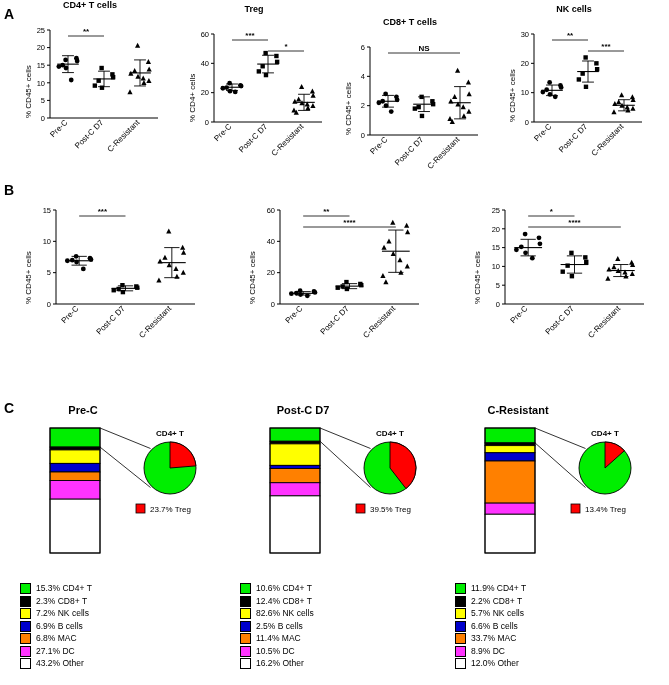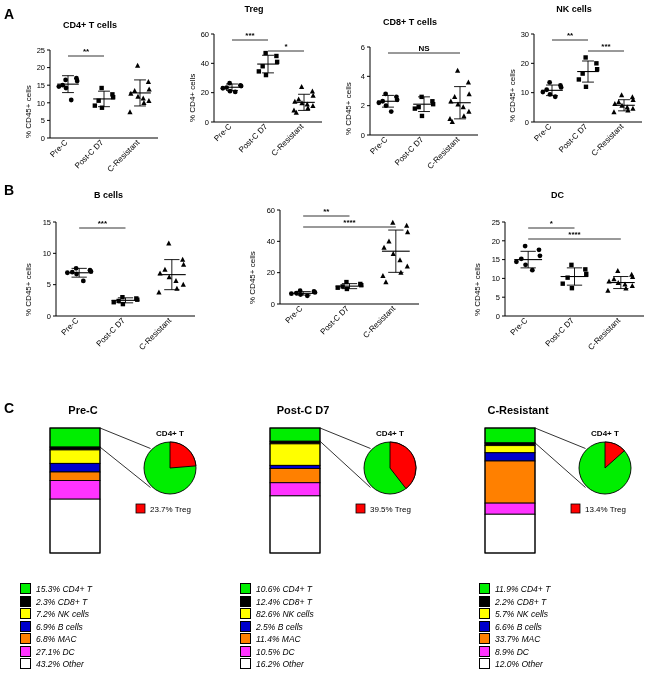--- a/index.html
+++ b/index.html
@@ -41,35 +41,35 @@
   
   .cgroup{position:absolute;}
   .cgroup-title{
     font-size:11px;font-weight:bold;text-align:center;
   }
   .legend{
     position:absolute;
     font-size:8.5px;
   }
   .legend-row{
-    display:flex;align-items:flex-end;margin-bottom:1.5px;font-style:italic;
+    display:flex;align-items:flex-start;margin-bottom:1.5px;
   }
   .swatch{
     width:9px;height:9px;border:1px solid #000;margin-right:5px;flex:none;
   }
   .legend-label{white-space:nowrap;}
 </style>
 </head>
 <body>
 
 <div class="panel-letter" style="left:4px;top:6px;">A</div>
 <div class="panel-letter" style="left:4px;top:182px;">B</div>
 <div class="panel-letter" style="left:4px;top:400px;">C</div>
 
-<div class="chart" id="chartA0" style="left:16px;top:20px;width:150px;height:165px;">
+<div class="chart" id="chartA0" style="left:16px;top:0;width:150px;height:165px;">
     <div class="chart-title" style="width: 148px;">CD4+ T cells</div>
     <div class="plotwrap" style="width: 148px; height: 150px;">
       <div class="ylabel" style="left: 8px; top: 106px;">% CD45+  cells</div>
       <svg width="148" height="150">
         <line x1="34" y1="18" x2="34" y2="106" stroke="#000" stroke-width="1"></line>
         <line x1="34" y1="106" x2="142" y2="106" stroke="#000" stroke-width="1"></line>
         <line x1="31" y1="106" x2="34" y2="106" stroke="#000" stroke-width="1"></line>
         <text x="29" y="108.7" text-anchor="end" class="tick-text">0</text>
         <line x1="31" y1="88.4" x2="34" y2="88.4" stroke="#000" stroke-width="1"></line>
         <text x="29" y="91.10000000000001" text-anchor="end" class="tick-text">5</text>
@@ -299,21 +299,20 @@
         <text x="124" y="111" class="cat-text" text-anchor="end" transform="rotate(-45 124 111)">C-Resistant</text>
         <line x1="52" y1="24" x2="88" y2="24" stroke="#000" stroke-width="0.8"></line>
         <text x="70" y="22" class="sig-text" text-anchor="middle">**</text>
         <line x1="88" y1="35" x2="124" y2="35" stroke="#000" stroke-width="0.8"></line>
         <text x="106" y="33" class="sig-text" text-anchor="middle">***</text>
       </svg>
     </div>
   </div>
 
 <div class="chart" id="chartB0" style="left:16px;top:190px;width:190px;height:185px;">
-    <div class="chart-title" style="width: 185px;">B cells</div>
     <div class="plotwrap" style="width: 185px; height: 170px;">
       <div class="ylabel" style="left: 8px; top: 114px;">% CD45+  cells</div>
       <svg width="185" height="170">
         <line x1="40" y1="20" x2="40" y2="114" stroke="#000" stroke-width="1"></line>
         <line x1="40" y1="114" x2="179" y2="114" stroke="#000" stroke-width="1"></line>
         <line x1="37" y1="114" x2="40" y2="114" stroke="#000" stroke-width="1"></line>
         <text x="35" y="116.7" text-anchor="end" class="tick-text">0</text>
         <line x1="37" y1="82.66666666666667" x2="40" y2="82.66666666666667" stroke="#000" stroke-width="1"></line>
         <text x="35" y="85.36666666666667" text-anchor="end" class="tick-text">5</text>
         <line x1="37" y1="51.333333333333336" x2="40" y2="51.333333333333336" stroke="#000" stroke-width="1"></line>
@@ -417,21 +416,20 @@
         <text x="109.5" y="119" class="cat-text" text-anchor="end" transform="rotate(-45 109.5 119)">Post-C D7</text>
         <text x="155.83333333333334" y="119" class="cat-text" text-anchor="end" transform="rotate(-45 155.83333333333334 119)">C-Resistant</text>
         <line x1="63.16666666666667" y1="26" x2="109.5" y2="26" stroke="#000" stroke-width="0.8"></line>
         <text x="86.33333333333334" y="24" class="sig-text" text-anchor="middle">**</text>
         <line x1="63.16666666666667" y1="37" x2="155.83333333333334" y2="37" stroke="#000" stroke-width="0.8"></line>
         <text x="109.5" y="35" class="sig-text" text-anchor="middle">****</text>
       </svg>
     </div>
   </div>
 <div class="chart" id="chartB2" style="left:465px;top:190px;width:190px;height:185px;">
-    <div class="chart-title" style="width: 185px;">DC</div>
     <div class="plotwrap" style="width: 185px; height: 170px;">
       <div class="ylabel" style="left: 8px; top: 114px;">% CD45+  cells</div>
       <svg width="185" height="170">
         <line x1="40" y1="20" x2="40" y2="114" stroke="#000" stroke-width="1"></line>
         <line x1="40" y1="114" x2="179" y2="114" stroke="#000" stroke-width="1"></line>
         <line x1="37" y1="114" x2="40" y2="114" stroke="#000" stroke-width="1"></line>
         <text x="35" y="116.7" text-anchor="end" class="tick-text">0</text>
         <line x1="37" y1="95.2" x2="40" y2="95.2" stroke="#000" stroke-width="1"></line>
         <text x="35" y="97.9" text-anchor="end" class="tick-text">5</text>
         <line x1="37" y1="76.4" x2="40" y2="76.4" stroke="#000" stroke-width="1"></line>
@@ -602,21 +600,21 @@
     </div>
     <div class="legend-row">
       <span class="swatch" style="background: rgb(255, 51, 255);"></span>
       <span class="legend-label">10.5%  DC</span>
     </div>
     <div class="legend-row">
       <span class="swatch" style="background: rgb(255, 255, 255);"></span>
       <span class="legend-label">16.2%  Other</span>
     </div>
   </div>
-<div class="legend" id="legend2" style="left:455px;top:583px;margin-left:24px;">
+<div class="legend" id="legend2" style="left:455px;top:583px;">
     <div class="legend-row">
       <span class="swatch" style="background: rgb(0, 238, 0);"></span>
       <span class="legend-label">11.9%  CD4+ T</span>
     </div>
     <div class="legend-row">
       <span class="swatch" style="background: rgb(0, 0, 0);"></span>
       <span class="legend-label">2.2%  CD8+ T</span>
     </div>
     <div class="legend-row">
       <span class="swatch" style="background: rgb(255, 255, 0);"></span>

